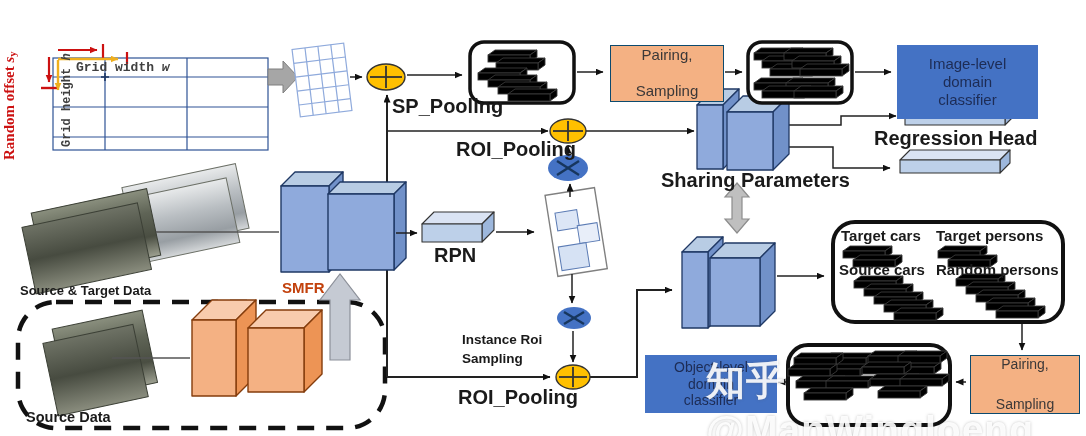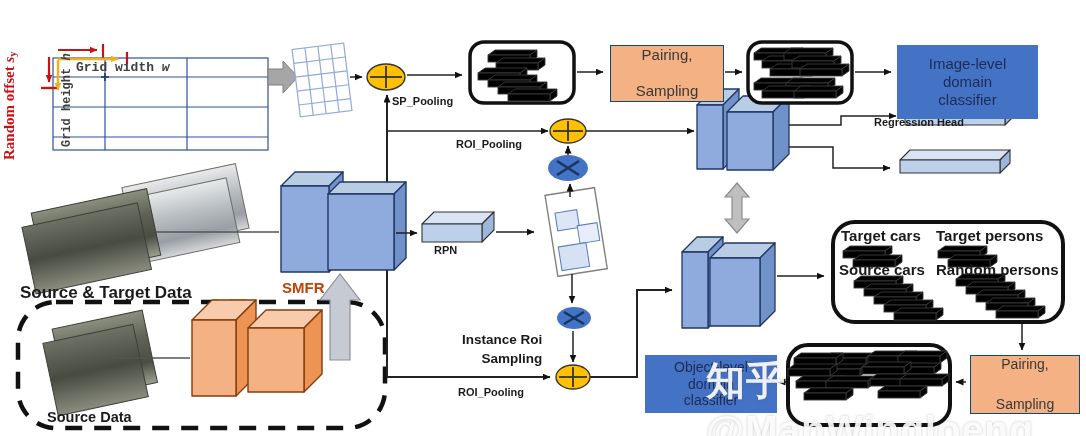--- a/index.html
+++ b/index.html
@@ -1,20 +1,20 @@
 <!DOCTYPE html>
 <html><head>
 <meta charset="utf-8">
 <style>
   html,body{margin:0;padding:0;background:#fff;}
   .canvas{position:relative;width:1086px;height:436px;background:#fff;overflow:hidden;
           font-family:"Liberation Sans","DejaVu Sans",sans-serif;}
   .layer{position:absolute;left:0;top:0;}
   .lbl{position:absolute;white-space:nowrap;font-weight:700;color:#1a1a1a;}
-  .s13{font-size:15px;} .s14{font-size:11px;}
+  .s13{font-size:15px;} .s14{font-size:20px;}
   .serif{font-family:"Liberation Serif","DejaVu Serif",serif;}
   .red{color:#cc1111;} .orange{color:#404040;font-family:Liberation Mono, monospace;}
   .vert{writing-mode:vertical-rl;transform:rotate(180deg);}
   .obox{position:absolute;background:#F4B183;border:1px solid #0c4a6e;color:#3b3838;
         display:flex;flex-direction:column;align-items:center;justify-content:space-between;
         font-size:15px;line-height:1.25;font-weight:400;}
   .bbox{position:absolute;background:#4472C4;color:#1d2c55;display:flex;flex-direction:column;
         align-items:center;justify-content:center;font-size:15px;line-height:1.18;font-weight:400;}
   .watermark{position:absolute;left:706px;top:354px;font-size:39px;font-weight:700;
         color:rgba(255,255,255,0.9);letter-spacing:1px;
@@ -334,27 +334,28 @@
 </div>
 <div class="lbl serif orange vert" style="left:60px;top:63px;height:84px;font-size:12px;">
   <span>Grid height </span><i>h</i>
 </div>
 
 <div class="lbl s14" style="left:392px;top:95px;">SP_Pooling</div>
 <div class="lbl s14" style="left:456px;top:138px;">ROI_Pooling</div>
 <div class="lbl s14" style="left:458px;top:386px;">ROI_Pooling</div>
 <div class="lbl s14" style="left:434px;top:244px;">RPN</div>
 <div class="lbl s13" style="left:282px;top:279px;color:#c2410c;">SMFR</div>
-<div class="lbl" style="left:462px;top:330px;font-size:13.5px;line-height:19px;text-align:right;">
+<div class="lbl" style="left:462px;top:330px;font-size:13.5px;line-height:19px;">
   <div>Instance Roi</div>
   <div>Sampling</div>
 </div>
-<div class="lbl" style="left:20px;top:283px;font-size:17px;">Source &amp; Target Data</div>
-<div class="lbl" style="left:47px;top:409px;font-size:14.5px;">Source Data</div>
-<div class="lbl s14" style="left:874px;top:116px;">Regression Head</div>
+<div class="lbl s14" style="left:661px;top:169px;">Sharing Parameters</div>
+<div class="lbl" style="left:20px;top:283px;font-size:13px;">Source &amp; Target Data</div>
+<div class="lbl" style="left:26px;top:409px;font-size:14.5px;">Source Data</div>
+<div class="lbl s14" style="left:874px;top:127px;">Regression Head</div>
 
 <div class="obox" style="left:610px;top:45px;width:112px;height:55px;">
   <span>Pairing,</span>
       <span>Sampling</span>
 </div>
 <div class="obox" style="left:970px;top:355px;width:108px;height:57px;font-size:14px;">
   <span>Pairing,</span>
       <span>Sampling</span>
 </div>
 

